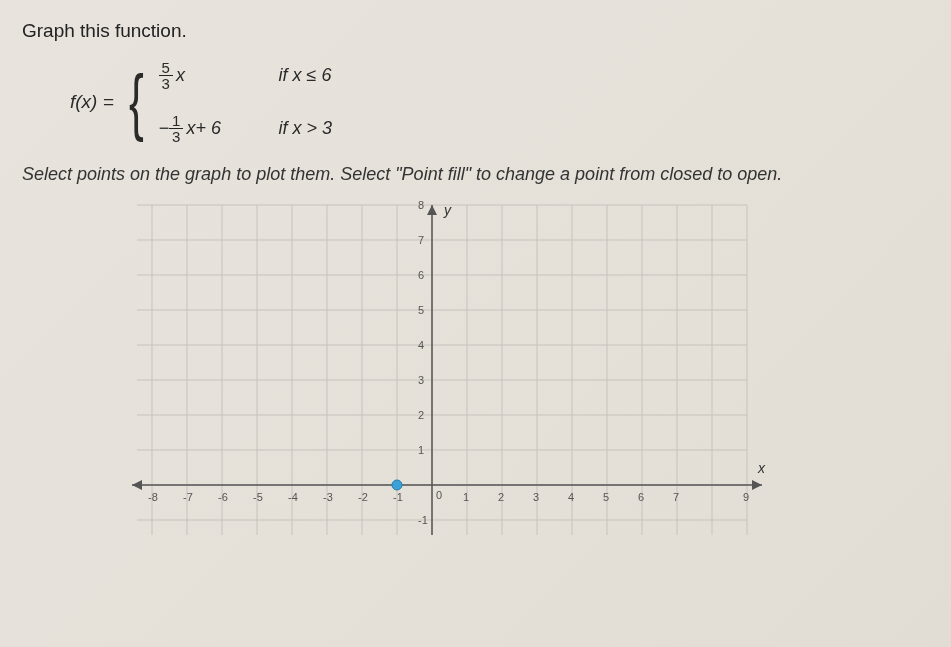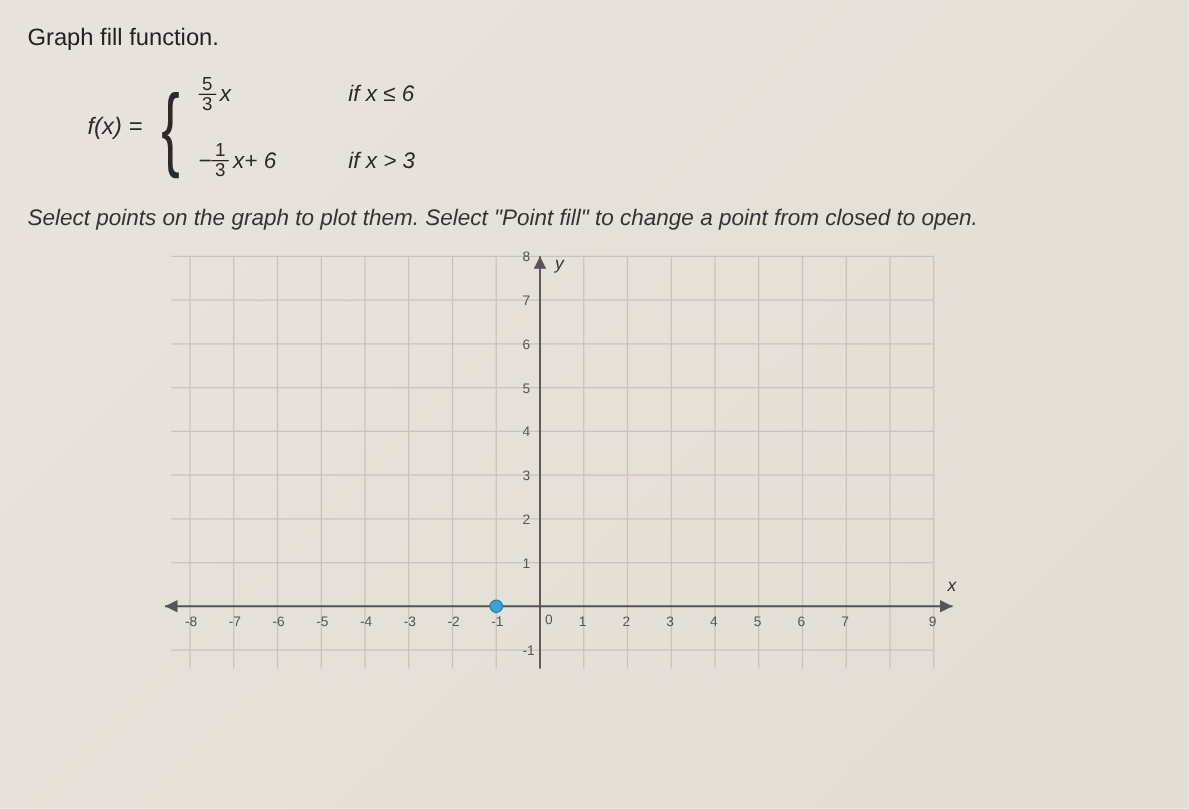--- a/index.html
+++ b/index.html
@@ -82,21 +82,21 @@
     .graph-area svg { width: 100%; height: 100%; }
     .grid line { stroke: #c7c2bb; stroke-width: 1; }
     .axis line { stroke: #555; stroke-width: 1.5; }
     .ticklabel { font-size: 11px; fill: #555; font-family: Arial; }
     .axislabel { font-size: 14px; fill: #333; font-style: italic; font-family: Arial; }
     .plotted-point { fill: #3aa2d8; stroke: #2a7ca5; stroke-width: 1; }
   </style>
 </head>
 <body>
 
-<div class="question-title">Graph fill function.</div>
+<div class="question-title">Graph this function.</div>
 
 <div class="function-def">
   <span class="fx">f(x) =</span>
   <span class="brace">{</span>
   <div class="pieces">
     <div class="piece">
       <span class="expr">
         <span class="frac">
           <span class="num">5</span>
           <span class="den">3</span>

